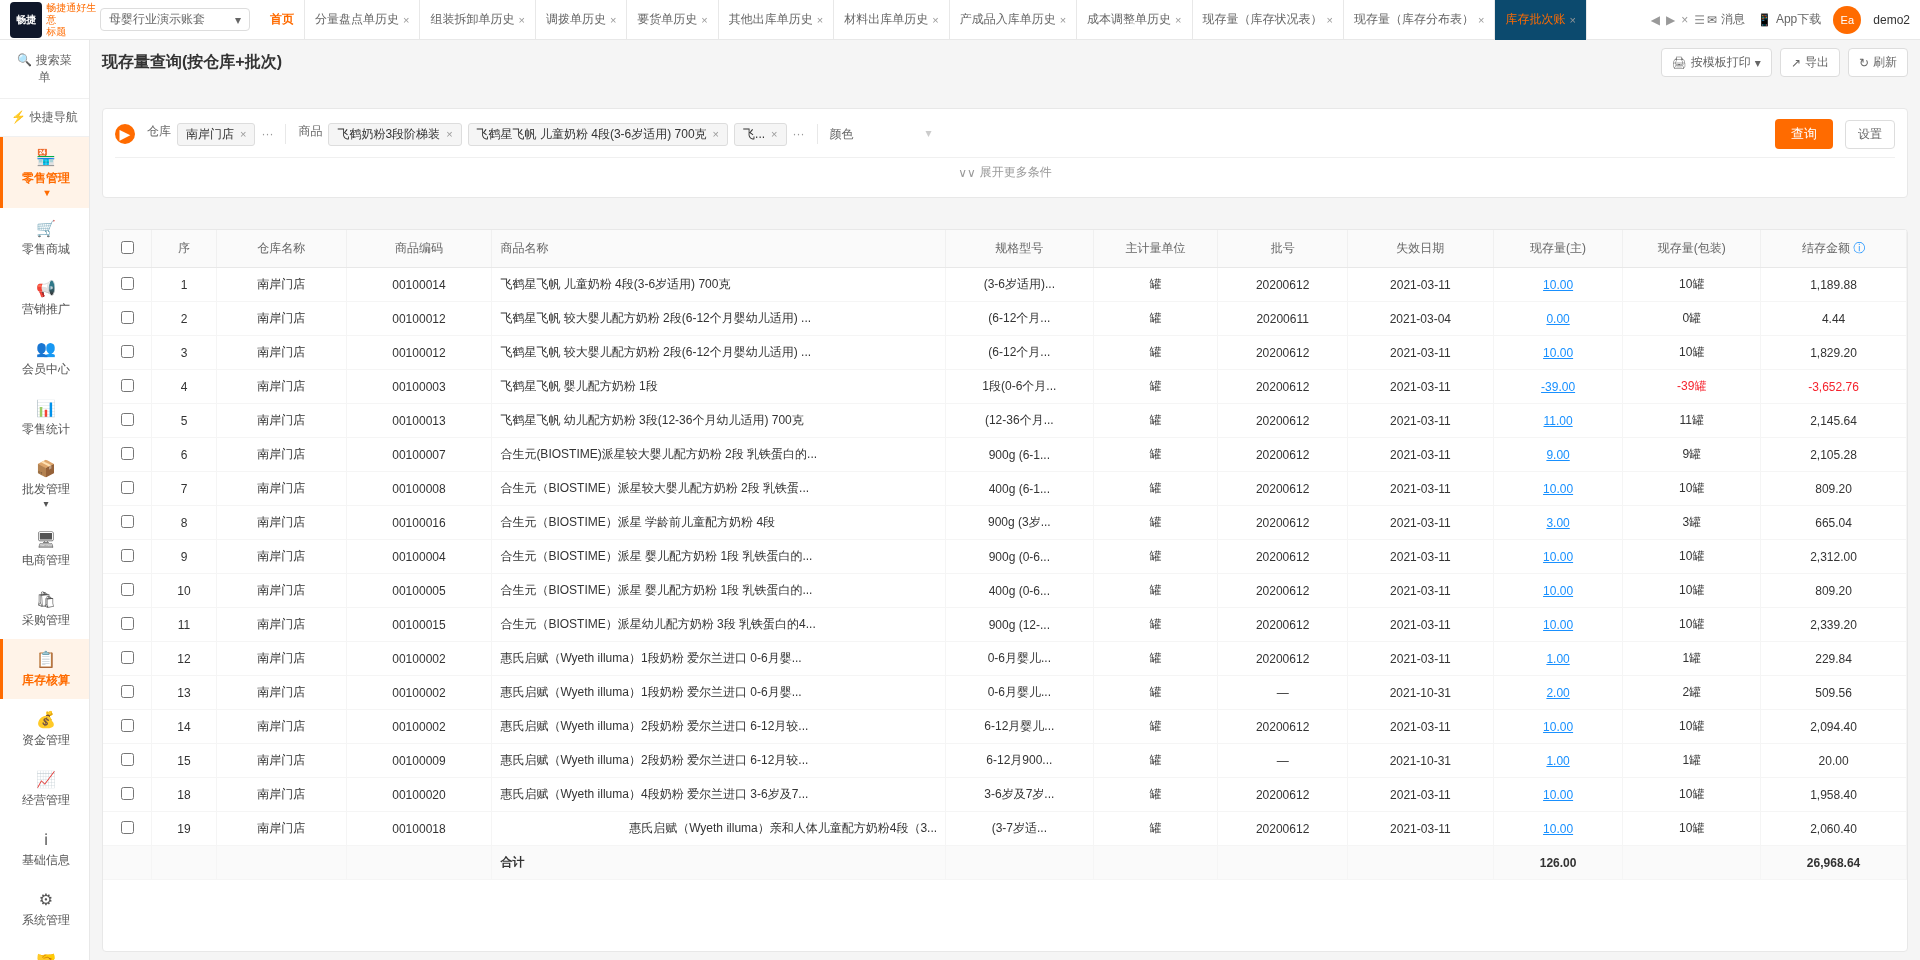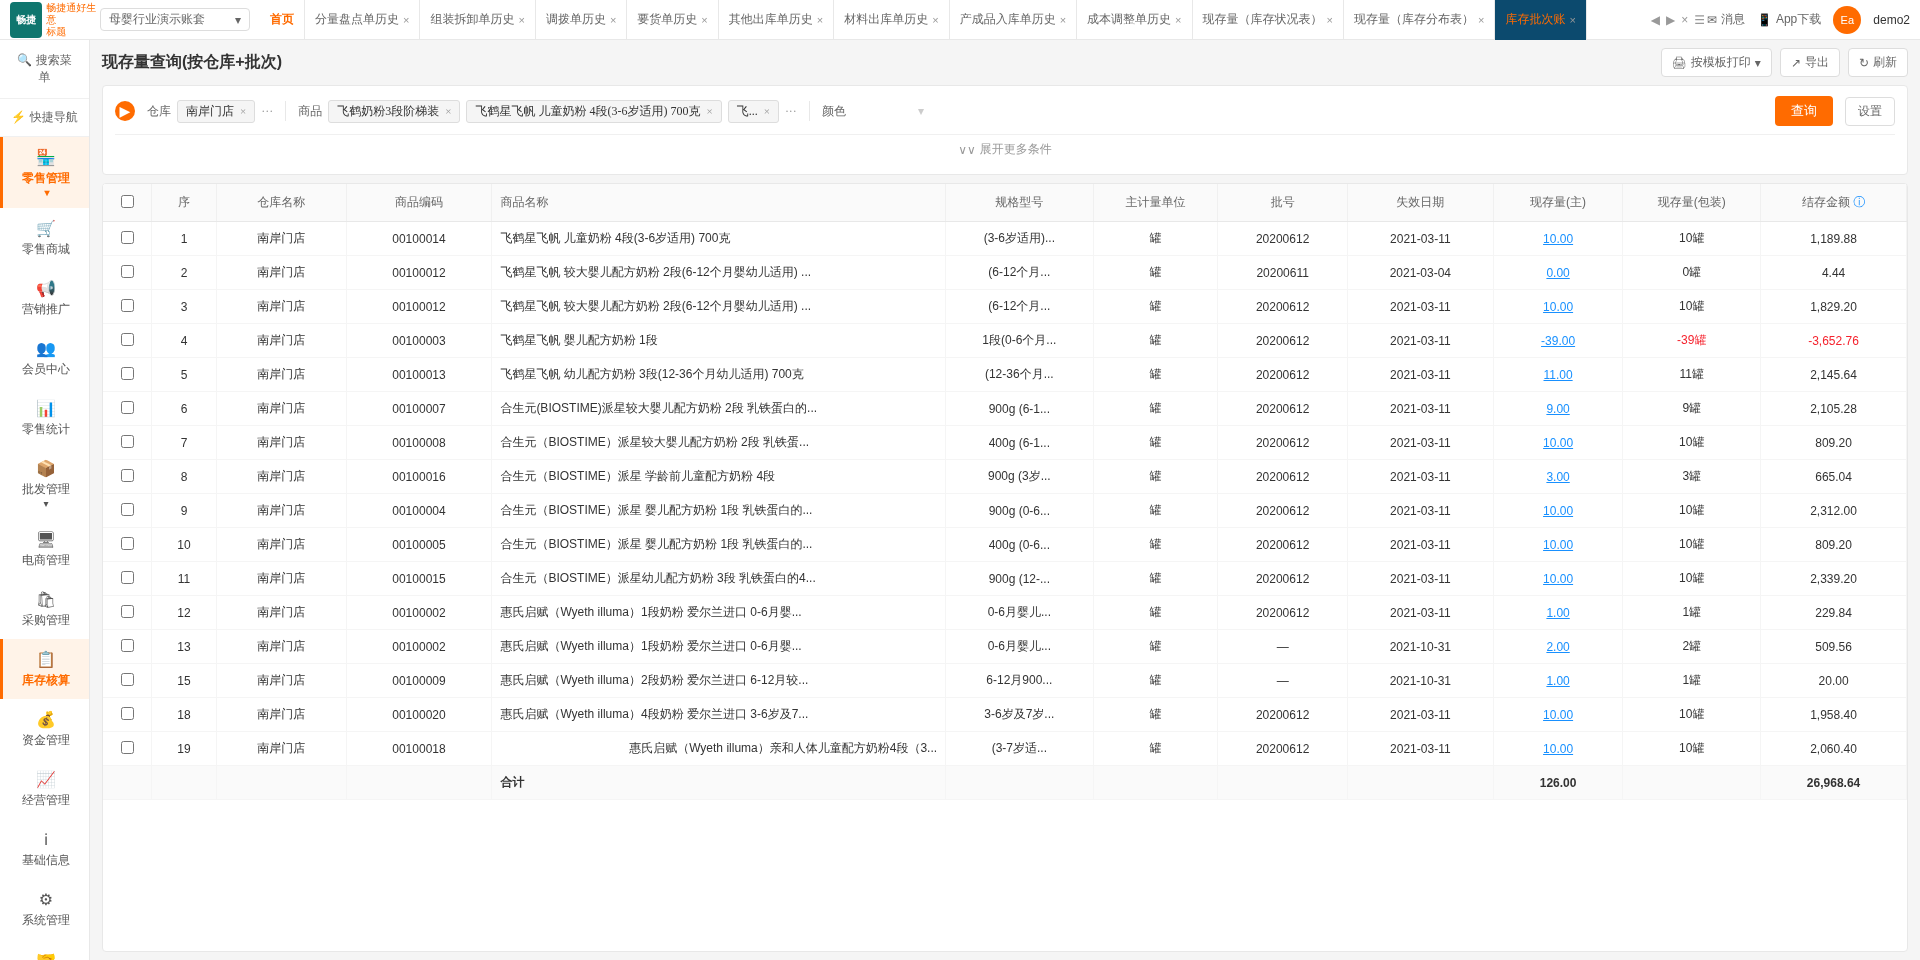--- a/index.html
+++ b/index.html
@@ -1,21 +1,21 @@
 <!DOCTYPE html>
 <html><head>
   <meta charset="utf-8">
   <style>
     * { box-sizing: border-box; margin: 0; padding: 0; }
     body { font-family: 'Microsoft YaHei', Arial, sans-serif; font-size: 12px; background: #f5f5f5; color: #333; overflow: hidden; }
 
     
     .top-bar { display: flex; align-items: center; background: #fff; height: 40px; padding: 0 10px; border-bottom: 1px solid #e8e8e8; position: relative; }
     .logo { display: flex; align-items: center; width: 90px; }
-    .logo-icon { width: 36px; height: 36px; background: #0f766e; border-radius: 4px; display: flex; align-items: center; justify-content: center; color: white; font-size: 10px; font-weight: bold; margin-right: 4px; }
+    .logo-icon { width: 36px; height: 36px; background: #0f172a; border-radius: 4px; display: flex; align-items: center; justify-content: center; color: white; font-size: 10px; font-weight: bold; margin-right: 4px; }
     .logo-text { font-size: 11px; color: #ff6b00; line-height: 1.2; }
 
     .tab-selector { display: flex; align-items: center; border: 1px solid #ddd; border-radius: 4px; padding: 2px 8px; font-size: 12px; color: #666; cursor: pointer; margin-right: 10px; }
 
     .tabs-area { flex: 1; display: flex; overflow: hidden; }
     .nav-tab { display: flex; align-items: center; height: 40px; padding: 0 10px; font-size: 12px; color: #666; cursor: pointer; border-right: 1px solid #e8e8e8; white-space: nowrap; position: relative; }
     .nav-tab.active { color: #ff6b00; background: #0c4a6e; }
     .nav-tab .close-x { margin-left: 4px; color: #999; font-size: 11px; }
     .nav-tab .home { color: #ff6b00; font-weight: bold; }
 
@@ -36,30 +36,30 @@
     .sidebar-nav-btn { width: 100%; background: none; border: none; color: #666; font-size: 12px; cursor: pointer; text-align: center; padding: 6px; }
     .sidebar-items { flex: 1; overflow-y: auto; }
     .sidebar-item { display: flex; flex-direction: column; align-items: center; padding: 10px 4px; cursor: pointer; color: #555; font-size: 12px; border-left: 3px solid transparent; }
     .sidebar-item.active { background: #fff3e8; color: #ff6b00; border-left-color: #ff6b00; font-weight: bold; }
     .sidebar-item .icon { width: 20px; height: 20px; margin-bottom: 3px; display: flex; align-items: center; justify-content: center; font-size: 16px; }
 
     
     .content-area { flex: 1; display: flex; flex-direction: column; overflow: hidden; }
 
     
-    .page-content { flex: 1; overflow: hidden; display: flex; flex-direction: column; padding: 8px 12px; }
+    .page-content { flex: 1; overflow: hidden; display: flex; flex-direction: column; padding: 8px 12px; gap: 23px; }
     .page-header { display: flex; align-items: center; justify-content: space-between; margin-bottom: 8px; }
     .page-title { font-size: 16px; font-weight: bold; color: #333; }
     .page-actions { display: flex; align-items: center; gap: 8px; }
     .action-btn { display: flex; align-items: center; gap: 4px; padding: 5px 10px; border: 1px solid #ddd; border-radius: 4px; background: #fff; color: #666; font-size: 12px; cursor: pointer; }
 
     
     .filter-area { background: #fff; border: 1px solid #e8e8e8; border-radius: 4px; padding: 10px 12px; margin-bottom: 8px; }
     .filter-row { display: flex; align-items: center; gap: 12px; flex-wrap: nowrap; }
-    .filter-item { display: flex; align-items: center; gap: 6px; font-family: Liberation Serif, serif; }
+    .filter-item { display: flex; gap: 6px; }
     .filter-label { color: #666; font-size: 12px; white-space: nowrap; }
     .filter-tags { display: flex; align-items: center; gap: 6px; flex-wrap: wrap; }
     .filter-tag { display: flex; align-items: center; gap: 4px; background: #f5f5f5; border: 1px solid #ddd; border-radius: 3px; padding: 2px 8px; font-size: 12px; color: #333; }
     .filter-tag .remove { color: #999; cursor: pointer; font-size: 11px; margin-left: 2px; }
     .filter-more-btn { color: #999; cursor: pointer; font-size: 12px; }
     .filter-divider { width: 1px; height: 20px; background: #e8e8e8; }
     .expand-conditions { display: flex; align-items: center; justify-content: center; padding: 6px; color: #999; font-size: 12px; cursor: pointer; border-top: 1px solid #f0f0f0; margin-top: 8px; }
     .expand-icon { margin-right: 4px; }
 
     
@@ -544,20 +544,34 @@
     <td class="col-spec">0-6月婴儿...</td>
     <td class="col-unit">罐</td>
     <td class="col-batch">—</td>
     <td class="col-expire">2021-10-31</td>
     <td class="col-qty link">2.00</td>
     <td class="col-pack">2罐</td>
     <td class="col-amount">509.56</td>
   </tr>
                 <tr>
     <td class="col-checkbox"><input type="checkbox" style=""></td>
+    <td class="col-seq">14</td>
+    <td class="col-warehouse">南岸门店</td>
+    <td class="col-sku">00100002</td>
+    <td class="col-name left" style="overflow:hidden; text-overflow:ellipsis; max-width:280px;">惠氏启赋（Wyeth illuma）2段奶粉 爱尔兰进口 6-12月较...</td>
+    <td class="col-spec">6-12月婴儿...</td>
+    <td class="col-unit">罐</td>
+    <td class="col-batch">20200612</td>
+    <td class="col-expire">2021-03-11</td>
+    <td class="col-qty link">10.00</td>
+    <td class="col-pack">10罐</td>
+    <td class="col-amount">2,094.40</td>
+  </tr>
+                <tr>
+    <td class="col-checkbox"><input type="checkbox" style=""></td>
     <td class="col-seq">15</td>
     <td class="col-warehouse">南岸门店</td>
     <td class="col-sku">00100009</td>
     <td class="col-name left" style="overflow:hidden; text-overflow:ellipsis; max-width:280px;">惠氏启赋（Wyeth illuma）2段奶粉 爱尔兰进口 6-12月较...</td>
     <td class="col-spec">6-12月900...</td>
     <td class="col-unit">罐</td>
     <td class="col-batch">—</td>
     <td class="col-expire">2021-10-31</td>
     <td class="col-qty link">1.00</td>
     <td class="col-pack">1罐</td>

